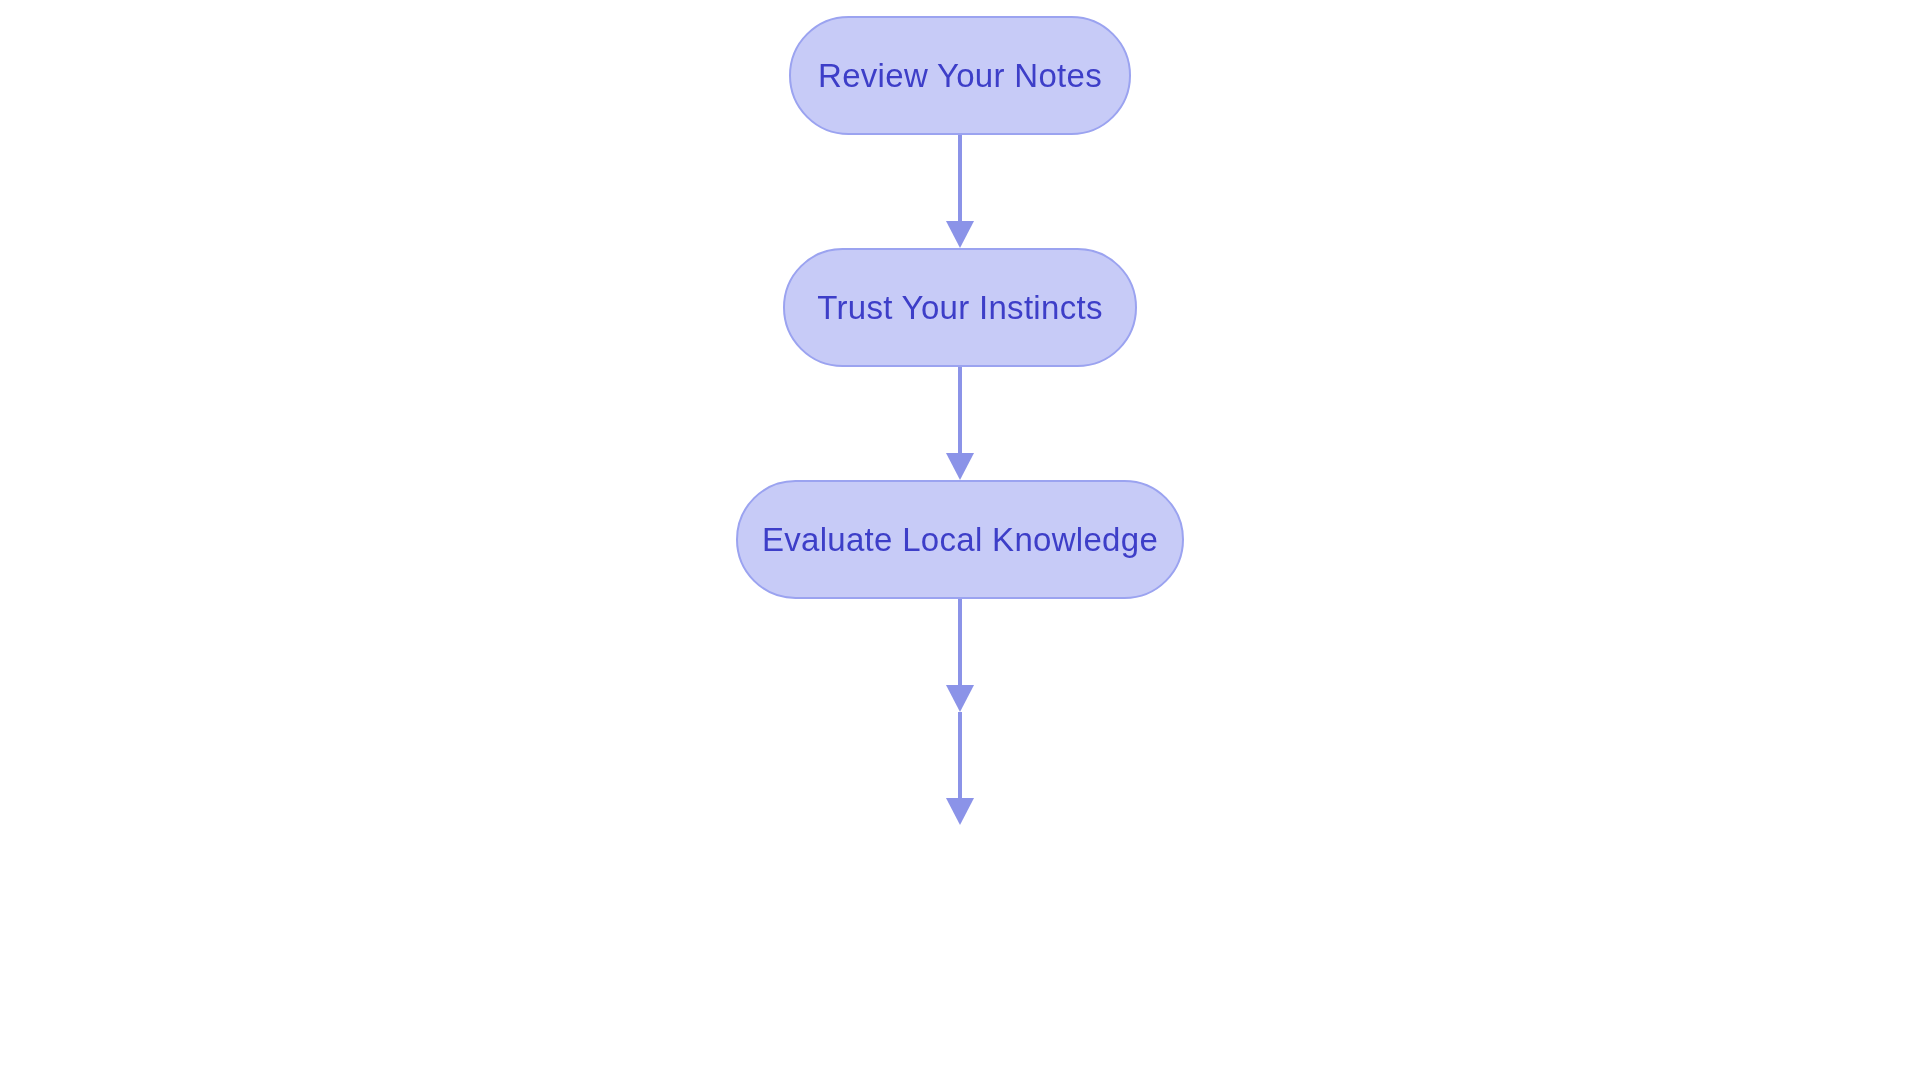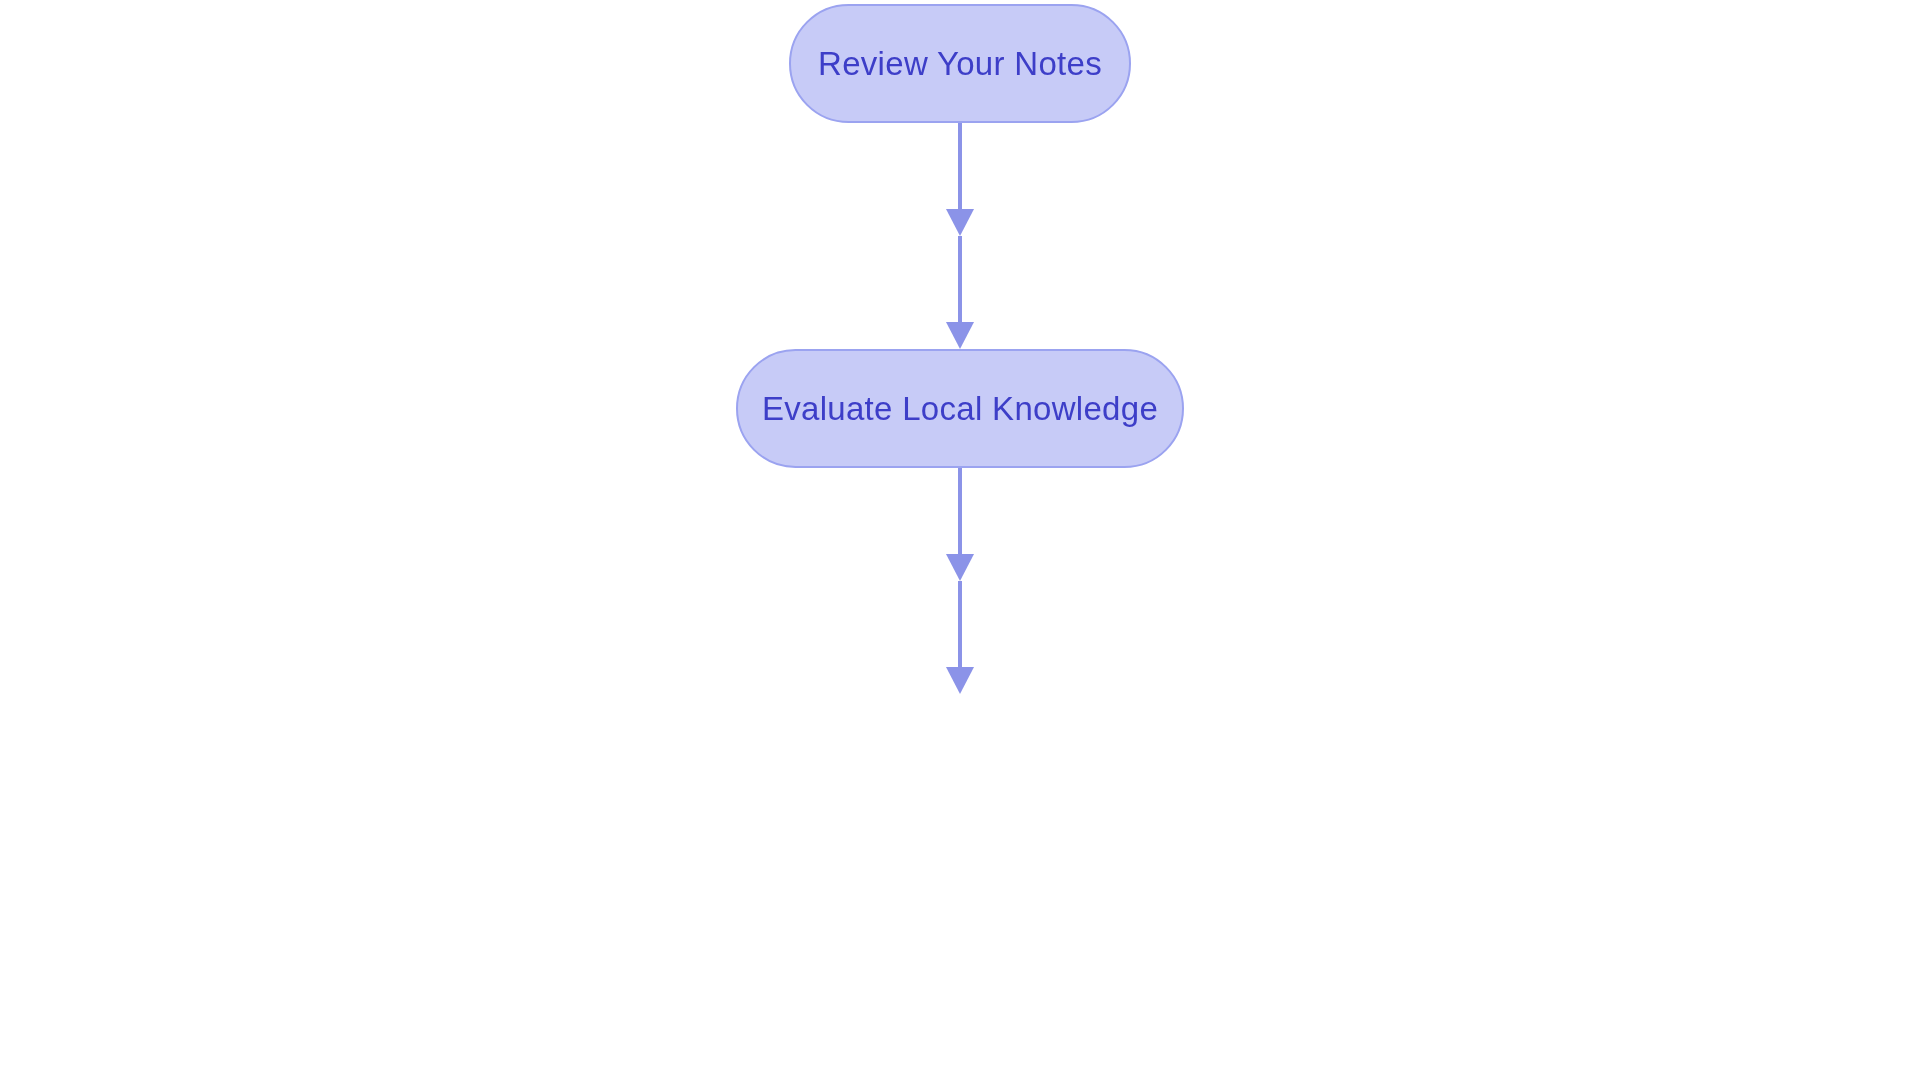--- a/index.html
+++ b/index.html
@@ -13,21 +13,21 @@
   html,body{background:var(--bg);}
   .canvas{
     position:relative;
     width:1920px;
     height:1083px;
     background:var(--bg);
     overflow:hidden;
     display:flex;
     flex-direction:column;
     align-items:center;
-    padding-top:4px;
+    padding-top:16px;
     font-family:"Liberation Sans", sans-serif;
   }
   .flow-node{
     height:119px;
     border-radius:60px;
     background:var(--node-fill);
     border:2px solid var(--node-border);
     color:var(--text-color);
     display:flex;
     align-items:center;
@@ -62,20 +62,23 @@
     <span>Review Your Notes</span>
   </div>
 
   <div class="connector">
     <svg width="32" height="113" viewBox="0 0 32 113">
       <line class="arrow-line" x1="16" y1="0" x2="16" y2="87"></line>
       <polygon class="arrow-head" points="2,86 30,86 16,113"></polygon>
     </svg>
   </div>
 
+  <div class="flow-node n2">
+    <span>Trust Your Instincts</span>
+  </div>
 
   <div class="connector">
     <svg width="32" height="113" viewBox="0 0 32 113">
       <line class="arrow-line" x1="16" y1="0" x2="16" y2="87"></line>
       <polygon class="arrow-head" points="2,86 30,86 16,113"></polygon>
     </svg>
   </div>
 
   <div class="flow-node n3">
     <span>Evaluate Local Knowledge</span>

